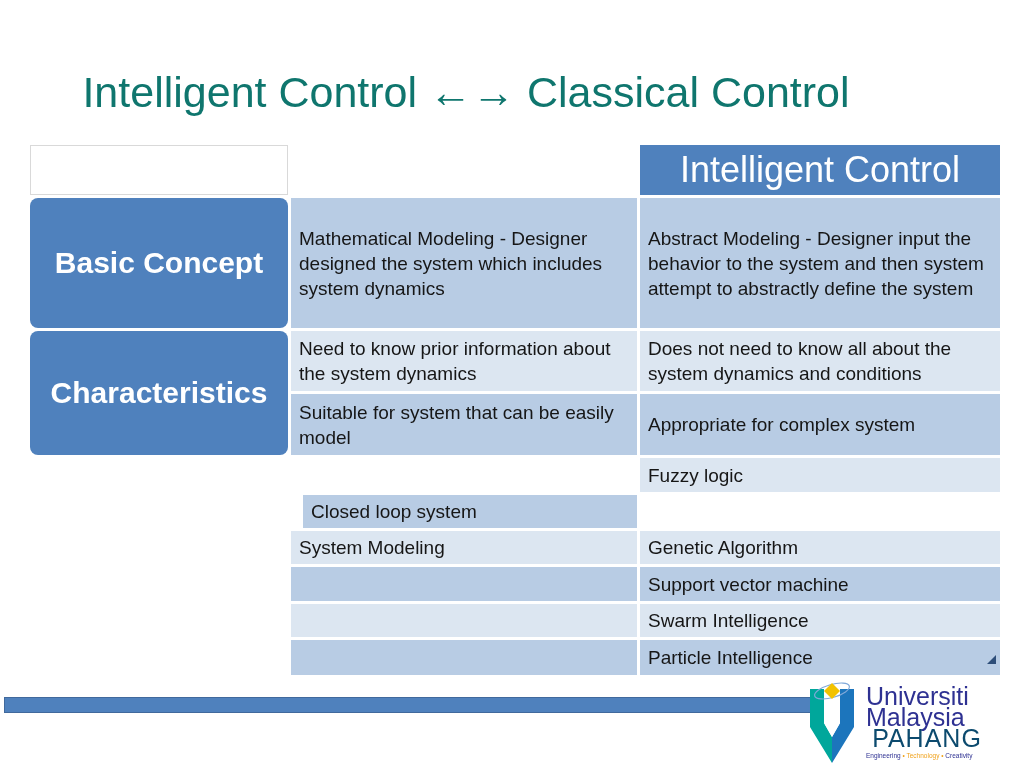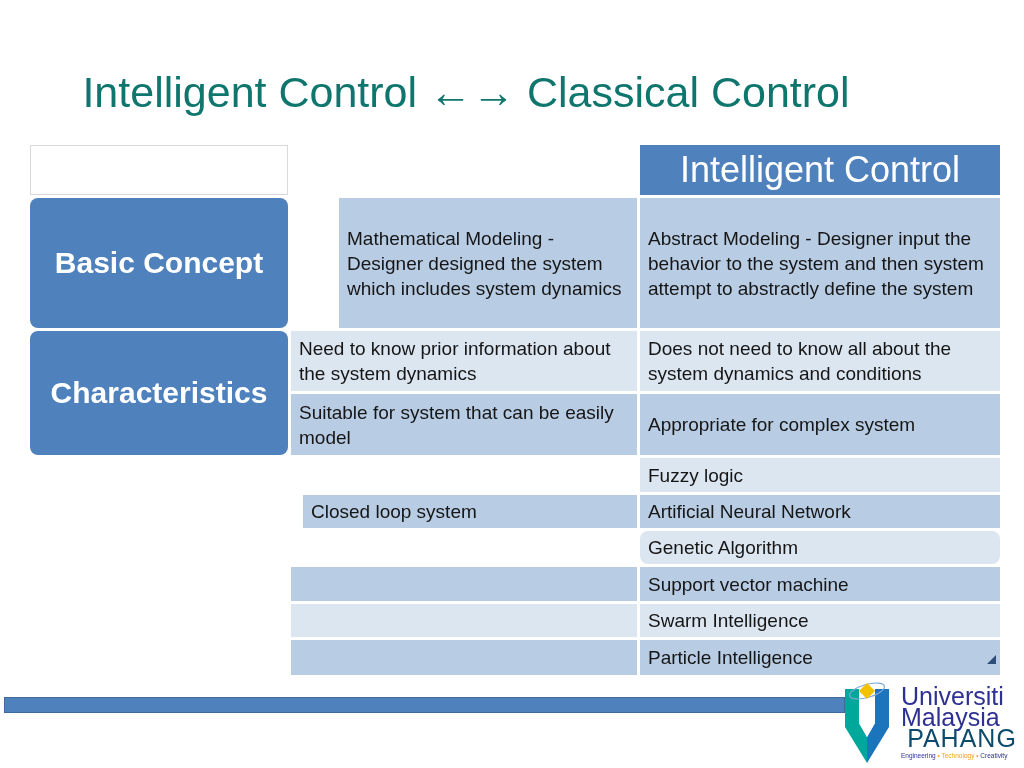--- a/index.html
+++ b/index.html
@@ -52,21 +52,21 @@
     width:9px;height:9px;
     background:#2E4E79;
     clip-path:polygon(100% 0,100% 100%,0 100%);
   }
   
   .footer-bar{
     position:absolute;left:4px;top:697px;
     width:839px;height:14px;
     background:#4F81BD;border:1px solid #41699C;
   }
-  .logo{position:absolute;left:843px;top:681px;width:180px;height:86px;}
+  .logo{position:absolute;left:808px;top:681px;width:180px;height:86px;}
   .logo-mark{position:absolute;left:0;top:0;}
   .logo-text{position:absolute;left:58px;top:5px;width:122px;}
   .logo-line{font-size:25px;line-height:21px;font-weight:400;letter-spacing:0px;}
   .logo-line.l1,.logo-line.l2{color:#2E3192;}
   .logo-line.l3{color:#0c4a6e;letter-spacing:1px;text-align:center;}
   .logo-tagline{margin-top:3px;font-size:6.5px;line-height:7px;white-space:nowrap;}
   .tag-blue{color:#2E3192;}
   .tag-orange{color:#F0A21C;}
   .tag-sep{color:#F0A21C;}
 </style>
@@ -74,33 +74,33 @@
 <body>
 
 <div class="slide-title">Intelligent Control ←→ Classical Control</div>
 
 <div class="cmp-table">
 
   <div class="corner-cell"></div>
   <div class="col-header" style="grid-column:3;grid-row:1;">Intelligent Control</div>
 
   <div class="row-header" style="grid-column:1;grid-row:2;">Basic Concept</div>
-  <div class="cell band-dark" style="grid-column:2;grid-row:2;margin-left:48px;">Mathematical Modeling - Designer designed the system which includes system dynamics</div>
+  <div class="cell band-dark" style="grid-column:2;grid-row:2;">Mathematical Modeling - Designer designed the system which includes system dynamics</div>
   <div class="cell band-dark" style="grid-column:3;grid-row:2;">Abstract Modeling - Designer input the behavior to the system and then system attempt to abstractly define the system</div>
 
   <div class="row-header" style="grid-column:1;grid-row:3 / span 2;">Characteristics</div>
   <div class="cell band-light" style="grid-column:2;grid-row:3;">Need to know prior information about the system dynamics</div>
   <div class="cell band-light" style="grid-column:3;grid-row:3;">Does not need to know all about the system dynamics and conditions</div>
   <div class="cell band-dark" style="grid-column:2;grid-row:4;">Suitable for system that can be easily model</div>
   <div class="cell band-dark" style="grid-column:3;grid-row:4;">Appropriate for complex system</div>
 
   <div class="cell band-light" style="grid-column:3;grid-row:5;">Fuzzy logic</div>
   <div class="cell band-dark" style="grid-column:2;grid-row:6;margin-left:12px;">Closed loop system</div>
-  <div class="cell band-dark" style="grid-column:3;grid-row:6;">Artificial Neural Network</div>
-  <div class="cell band-light" style="grid-column:3;grid-row:7;border-radius:8px;">Genetic Algorithm</div>
+  <div class="cell band-light" style="grid-column:2;grid-row:7;">System Modeling</div>
+  <div class="cell band-light" style="grid-column:3;grid-row:7;">Genetic Algorithm</div>
   <div class="cell band-dark" style="grid-column:2;grid-row:8;"></div>
   <div class="cell band-dark" style="grid-column:3;grid-row:8;">Support vector machine</div>
   <div class="cell band-light" style="grid-column:2;grid-row:9;"></div>
   <div class="cell band-light" style="grid-column:3;grid-row:9;">Swarm Intelligence</div>
   <div class="cell band-dark" style="grid-column:2;grid-row:10;"></div>
   <div class="cell band-dark" style="grid-column:3;grid-row:10;">Particle Intelligence</div>
 
   <div class="resize-handle"></div>
 </div>
 

